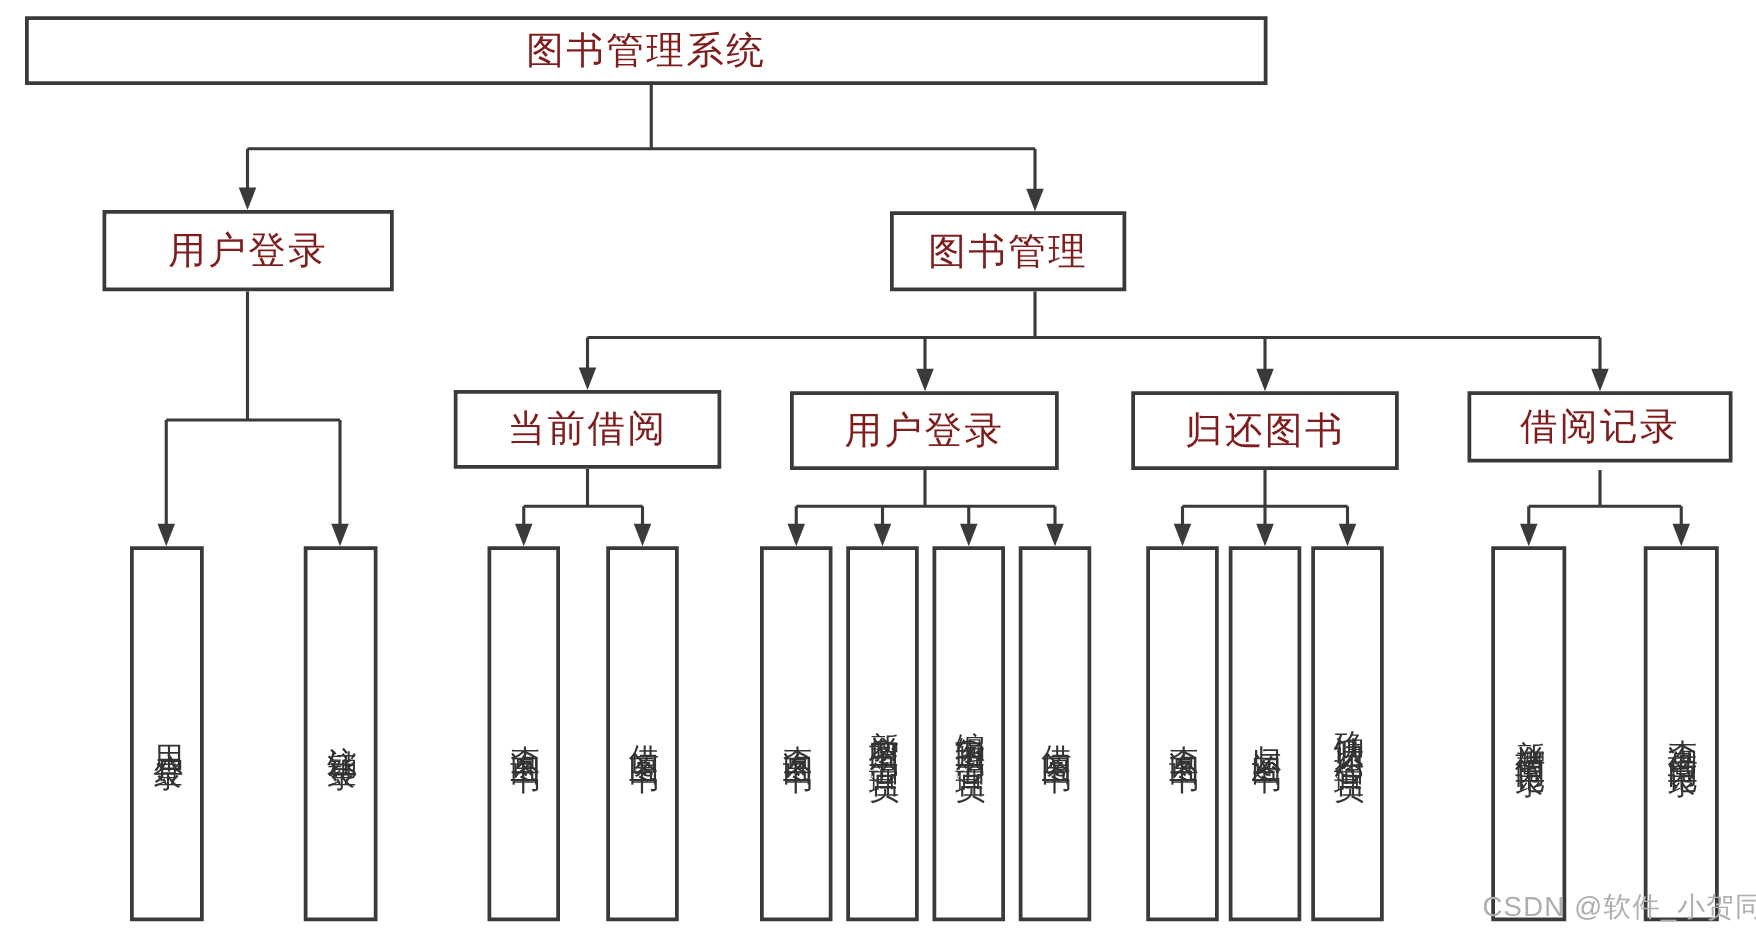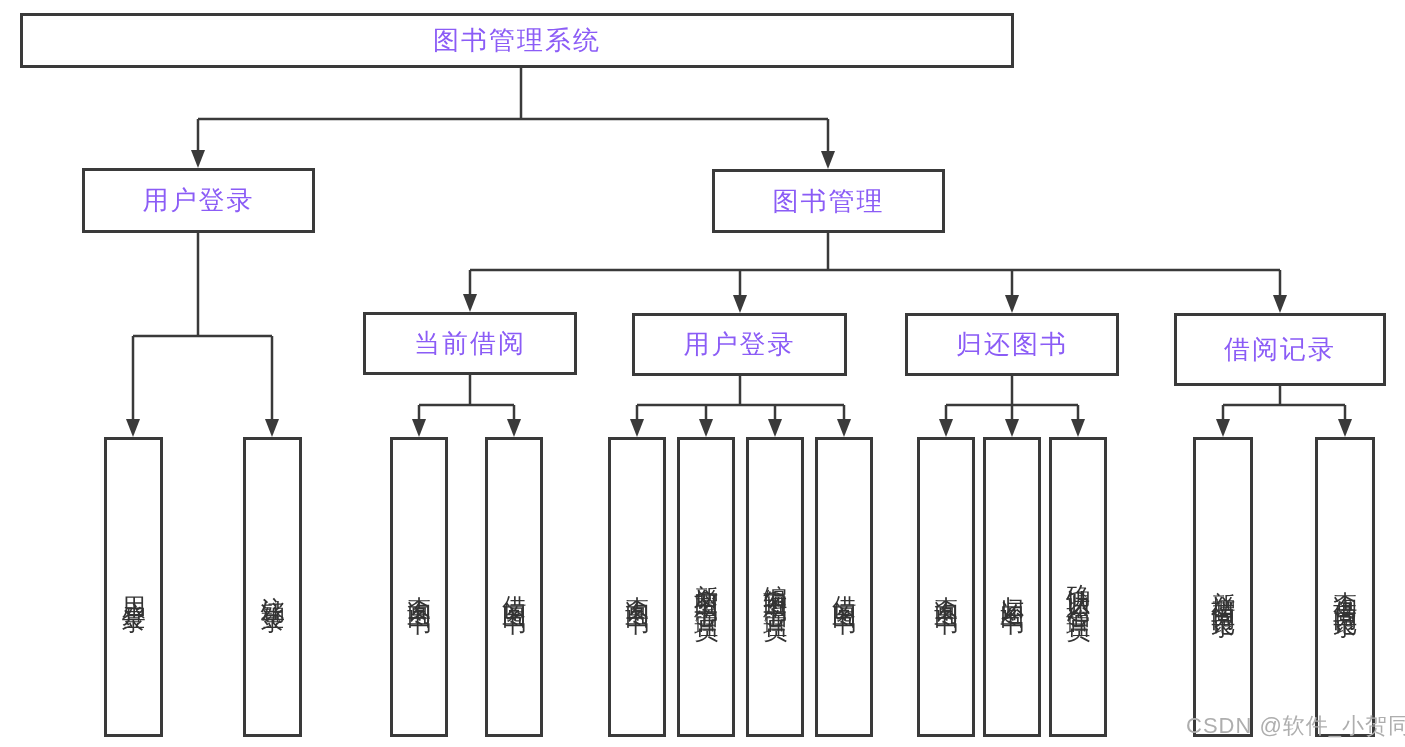--- a/index.html
+++ b/index.html
@@ -5,21 +5,21 @@
   html,body { margin:0; padding:0; background:#ffffff; }
   .canvas {
     position:relative; width:1405px; height:747px; background:#ffffff;
     font-family:"Liberation Sans","DejaVu Sans",sans-serif; overflow:hidden;
   }
   svg.connectors { position:absolute; left:0; top:0; width:1405px; height:747px; }
   .hbox {
     position:absolute; box-sizing:border-box;
     border:3px solid #3a3a3a; background:#ffffff;
     display:flex; align-items:center; justify-content:center;
-    font-size:26px; color:#8b5cf6; letter-spacing:2px; white-space:nowrap;
+    font-size:30px; color:#7f1d1d; letter-spacing:2px; white-space:nowrap;
   }
   .vbox {
     position:absolute; box-sizing:border-box;
     border:3px solid #3a3a3a; background:#ffffff;
     display:flex; align-items:center; justify-content:center;
     writing-mode:vertical-rl;
     font-size:24px; color:#333333; letter-spacing:5px; line-height:1.1;
   }
   .watermark {
     position:absolute; left:1186px; top:711px;
@@ -93,26 +93,26 @@
       <polygon points="1012,437 1005,419 1019,419"></polygon>
       <polygon points="1078,437 1071,419 1085,419"></polygon>
       <polygon points="1223,437 1216,419 1230,419"></polygon>
       <polygon points="1345,437 1338,419 1352,419"></polygon>
     </g>
   </svg>
 
   <div class="hbox" style="left:20px; top:13px; width:994px; height:55px;">图书管理系统</div>
 
   <div class="hbox" style="left:82px; top:168px; width:233px; height:65px;">用户登录</div>
-  <div class="hbox" style="left:712px; top:169px; width:233px; height:64px;">图书管理</div>
+  <div class="hbox" style="left:712px; top:169px; width:189px; height:64px;">图书管理</div>
 
   <div class="hbox" style="left:363px; top:312px; width:214px; height:63px;">当前借阅</div>
   <div class="hbox" style="left:632px; top:313px; width:215px; height:63px;">用户登录</div>
   <div class="hbox" style="left:905px; top:313px; width:214px; height:63px;">归还图书</div>
-  <div class="hbox" style="left:1174px; top:313px; width:212px; height:73px;">借阅记录</div>
+  <div class="hbox" style="left:1174px; top:313px; width:212px; height:57px;">借阅记录</div>
 
   <div class="vbox" style="left:104px; top:437px; width:59px; height:300px;">用户登录</div>
   <div class="vbox" style="left:243px; top:437px; width:59px; height:300px;">注销登录</div>
 
   <div class="vbox" style="left:390px; top:437px; width:58px; height:300px;">查询图书</div>
   <div class="vbox" style="left:485px; top:437px; width:58px; height:300px;">借阅图书</div>
 
   <div class="vbox" style="left:608px; top:437px; width:58px; height:300px;">查询图书</div>
   <div class="vbox" style="left:677px; top:437px; width:58px; height:300px;">新增图书（管理员）</div>
   <div class="vbox" style="left:746px; top:437px; width:58px; height:300px;">编辑图书（管理员）</div>

